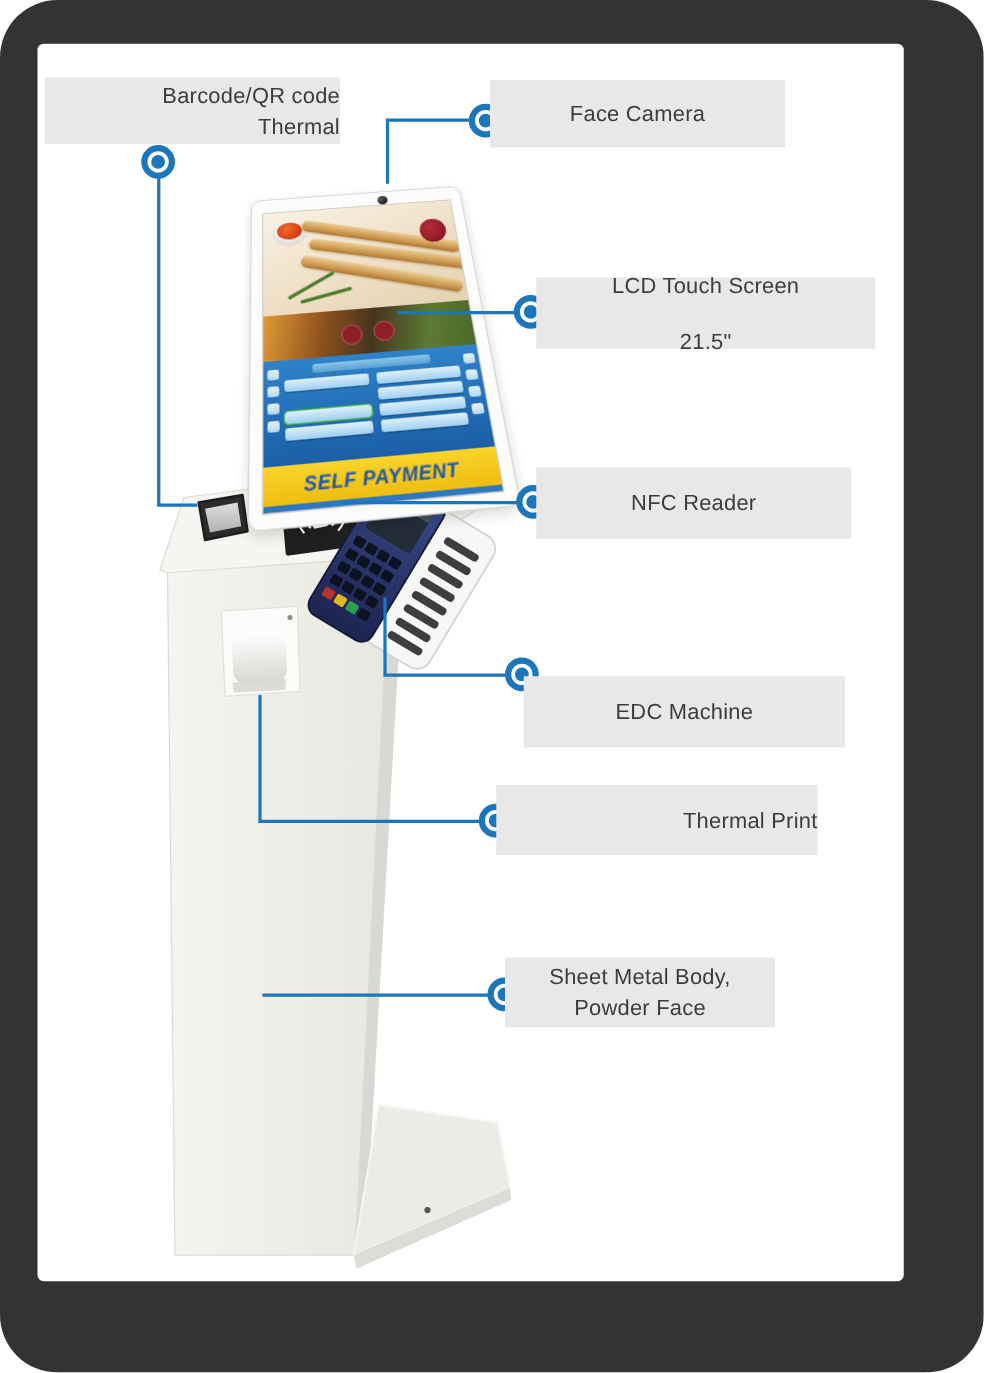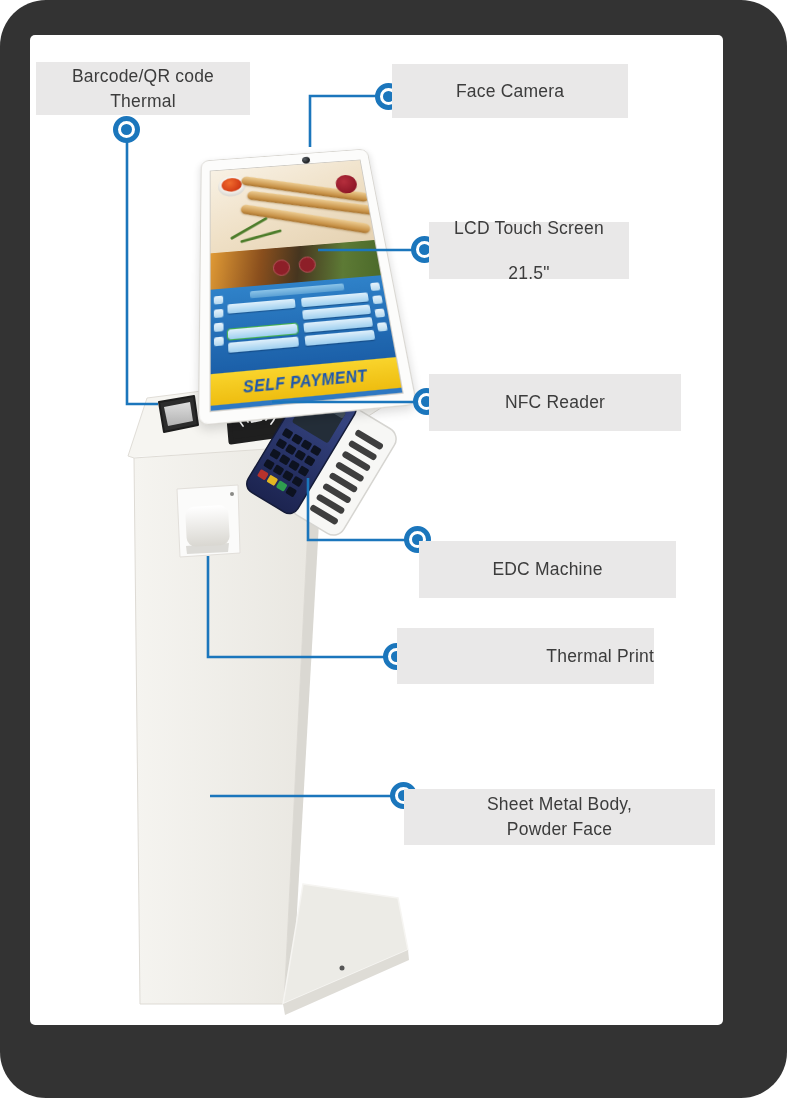--- a/index.html
+++ b/index.html
@@ -5,27 +5,27 @@
   :root{ --blue:#1b76bc; }
   html,body{margin:0;padding:0;background:#fff;}
   .stage{position:relative;width:787px;height:1098px;font-family:"Liberation Sans",sans-serif;overflow:hidden;}
   .frame{position:absolute;left:0;top:0;width:787px;height:1098px;background:#333333;border-radius:46px;}
   .card{position:absolute;left:30px;top:35px;width:693px;height:990px;background:#ffffff;border-radius:5px;}
   svg.layer{position:absolute;left:0;top:0;width:787px;height:1098px;}
 
   
   .label{position:absolute;background:#e9e8e8;color:#3c3c3c;font-size:17.5px;line-height:25px;
          text-align:center;display:flex;flex-direction:column;justify-content:center;letter-spacing:.2px;}
-  .l1{left:36px;top:62px;width:214px;height:53px;}
+  .l1{left:36px;top:62px;width:236px;height:53px;text-align:right;}
   .l2{left:392px;top:64px;width:236px;height:54px;}
-  .l3{left:429px;top:222px;width:200px;height:57px;gap:20px;}
+  .l3{left:429px;top:222px;width:271px;height:57px;gap:20px;}
   .l4{left:429px;top:374px;width:252px;height:57px;align-items:center;}
   .l5{left:419px;top:510px;width:257px;height:57px;margin-top:31px;}
   .l6{left:397px;top:628px;width:257px;height:56px;text-align:right;}
-  .l7{left:404px;top:789px;width:311px;height:56px;}
+  .l7{left:404px;top:766px;width:216px;height:56px;}
 
   
   .marker{position:absolute;width:27px;height:27px;border-radius:50%;background:#fff;
           border:5px solid var(--blue);box-sizing:border-box;}
   .marker::after{content:"";position:absolute;left:50%;top:50%;width:11px;height:11px;
           margin:-5.5px 0 0 -5.5px;border-radius:50%;background:var(--blue);}
   .m1{left:113px;top:116px;} .m2{left:375px;top:83px;} .m3{left:411px;top:236px;}
   .m4{left:413px;top:388px;} .m5{left:404px;top:526px;} .m6{left:383px;top:643px;}
   .m7{left:390px;top:782px;}
 

